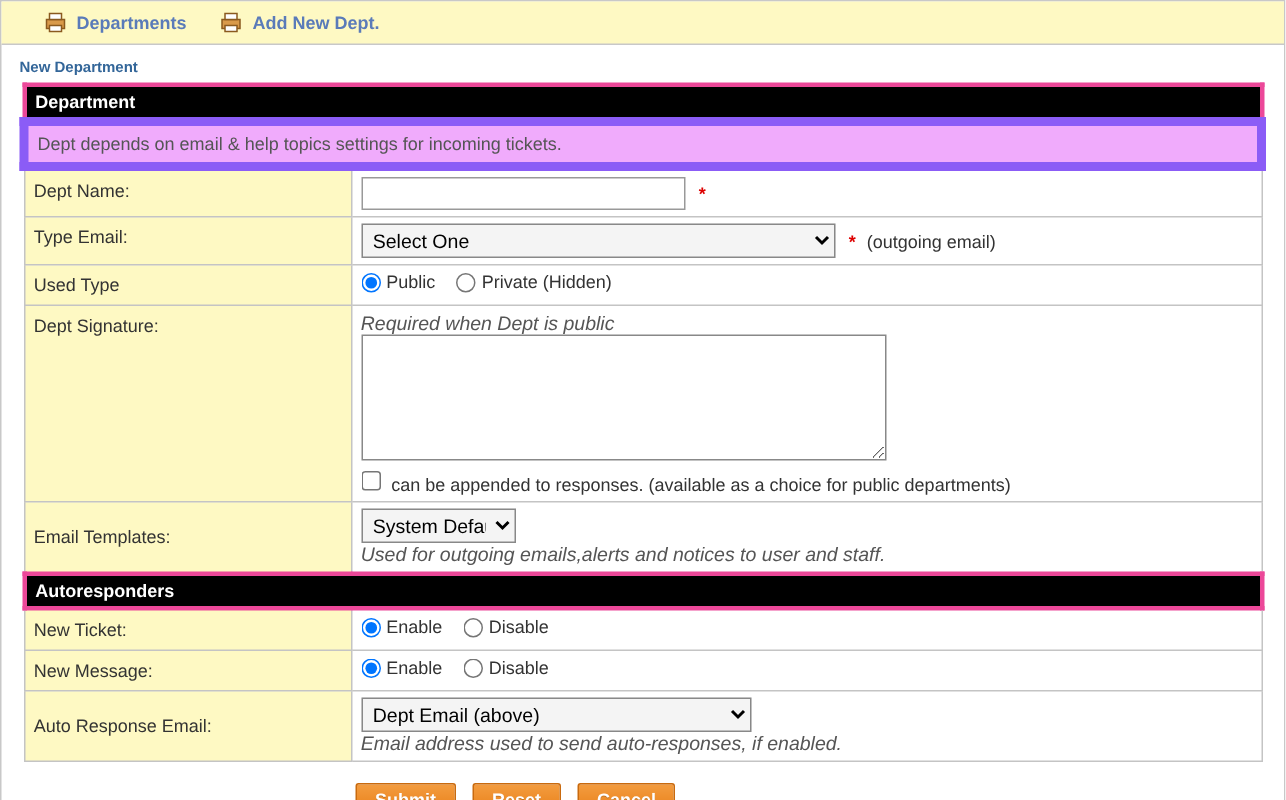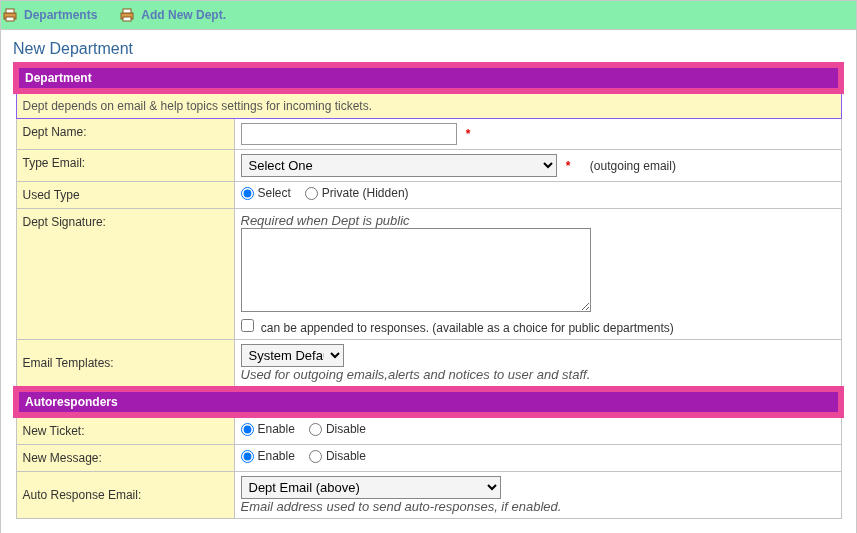--- a/index.html
+++ b/index.html
@@ -1,25 +1,25 @@
 <!DOCTYPE html>
 <html><head>
 <meta charset="utf-8">
 <style>
 * { box-sizing: border-box; margin: 0; padding: 0; }
 body { font-family: Arial, Helvetica, sans-serif; font-size: 12px; background: #fff; color: #333; }
 .outer { border: 1px solid #c8c8c8; margin: 0; width: 857px; }
-.topbar { background: #86efac; border-bottom: 1px solid #c8c8c8; padding: 6px 1px; display: flex; gap: 22px; align-items: center; }
+.topbar { background: #fef9c3; border-bottom: 1px solid #c8c8c8; padding: 6px 28px; display: flex; gap: 22px; align-items: center; }
 .topbar-item { display: flex; align-items: center; gap: 6px; color: #5a7bb9; font-weight: bold; text-decoration: none; cursor: pointer; }
 .topbar-item svg { flex-shrink: 0; }
 .content { padding: 10px 12px 20px 12px; }
-.page-title { color: #336699; font-weight: normal; font-size: 16px; margin-bottom: 4px; }
+.page-title { color: #336699; font-weight: bold; font-size: 10px; margin-bottom: 4px; }
 table.form { width: 100%; border-collapse: collapse; border: 1px solid #c4c4c4; }
-table.form th.section { background: #a21caf; color: #fff; text-align: left; padding: 3px 6px; font-weight: bold; font-size: 12px; border: 6px solid #ec4899; }
-table.form td.hint { background: #fef9c3; padding: 5px 6px; border: 1px solid #8b5cf6; color: #555; }
+table.form th.section { background: #000000; color: #fff; text-align: left; padding: 3px 6px; font-weight: bold; font-size: 12px; border: 3px solid #ec4899; }
+table.form td.hint { background: #f0abfc; padding: 5px 6px; border: 6px solid #8b5cf6; color: #555; }
 table.form td.label { background: #fef9c3; width: 218px; padding: 6px 6px; border: 1px solid #c4c4c4; vertical-align: top; color: #333; }
 table.form td.field { background: #fff; padding: 4px 6px; border: 1px solid #c4c4c4; vertical-align: top; }
 .req { color: #d00; font-weight: bold; margin-left: 6px; }
 .note { color: #555; font-style: italic; font-size: 13px; }
 input[type="text"] { border: 1px solid #999; padding: 3px 4px; font-size: 12px; }
 select { border: 1px solid #888; padding: 2px 3px; font-size: 13px; background: #f4f4f4; }
 textarea { border: 1px solid #888; font-family: inherit; font-size: 12px; padding: 2px; }
 .buttons { text-align: left; padding: 14px 0 0 224px; }
 .btn { background: linear-gradient(#f39c3f,#e87e16); border: 1px solid #c96a0e; color: #fff; font-weight: bold; padding: 3px 12px; font-size: 12px; cursor: pointer; border-radius: 2px; text-shadow: 0 1px 0 rgba(0,0,0,0.2); margin-right: 8px; }
 .radio-row { display: flex; align-items: center; gap: 4px; }
@@ -68,30 +68,30 @@
         </td>
       </tr>
 
       <tr>
         <td class="label">Type Email:</td>
         <td class="field">
           <select style="width:316px">
             <option>Select One</option>
           </select>
           <span class="req">*</span>
-          <span style="margin-left:16px">(outgoing email)</span>
+          <span style="margin-left:4px">(outgoing email)</span>
         </td>
       </tr>
 
       <tr>
         <td class="label">Used Type</td>
         <td class="field">
           <span class="radio-row">
             <input type="radio" name="depttype" checked="" style="">
-            <label>Select</label>
+            <label>Public</label>
             <input type="radio" name="depttype" style="">
             <label>Private (Hidden)</label>
           </span>
         </td>
       </tr>
 
       <tr>
         <td class="label">Dept Signature:</td>
         <td class="field">
           <div class="note">Required when Dept is public</div>

